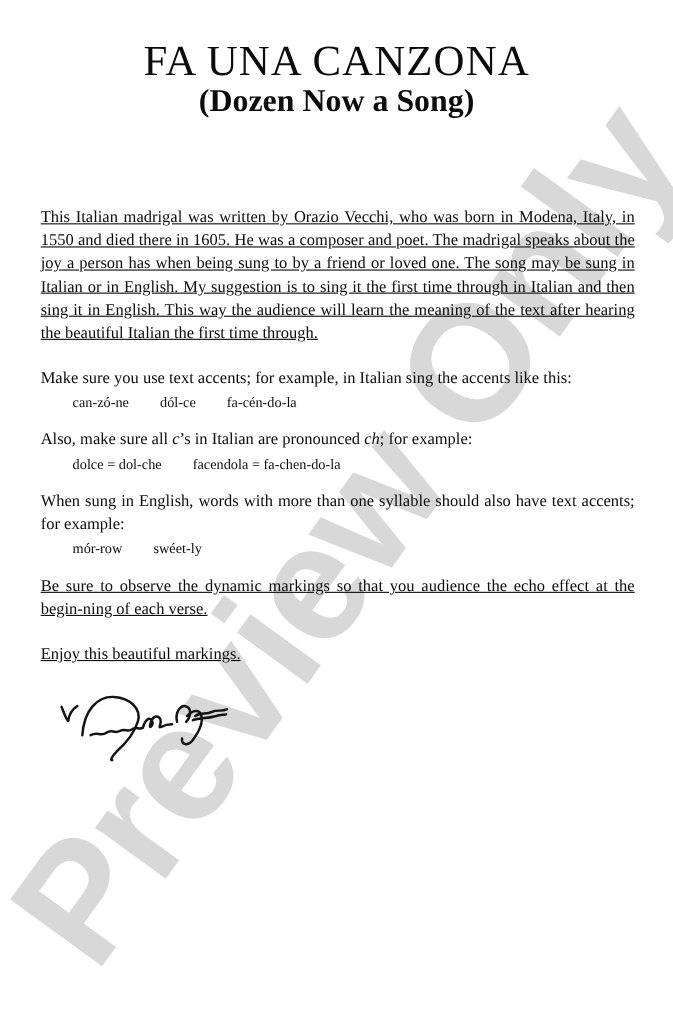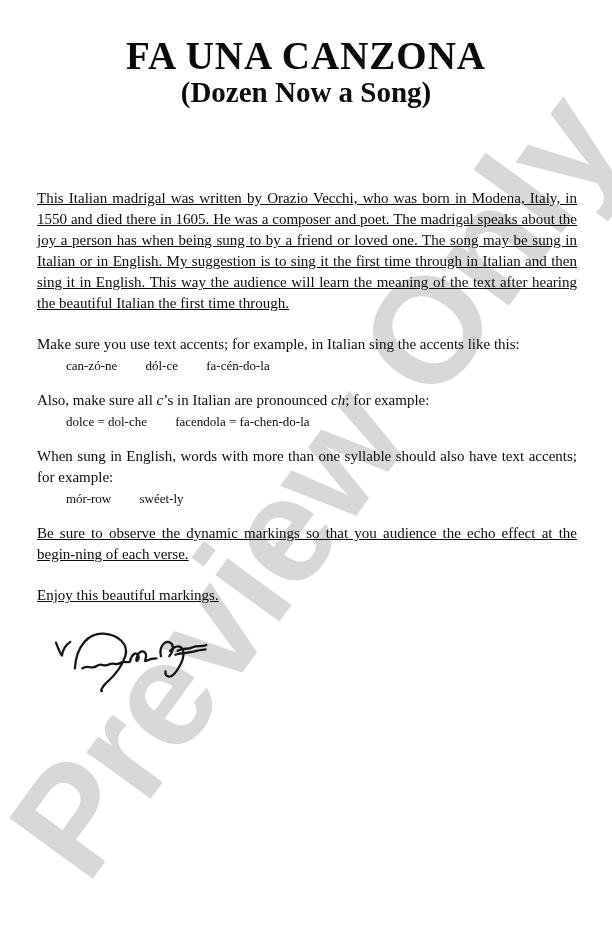--- a/index.html
+++ b/index.html
@@ -21,21 +21,21 @@
     font-size: 150px;
     letter-spacing: -2px;
     white-space: nowrap;
     z-index: 0;
     user-select: none;
   }
   .content-layer { position: absolute; inset: 0; z-index: 1; }
 
   header { text-align: center; padding-top: 36px; }
   .title {
-    font-size: 39px; font-weight: bold;
+    font-size: 39px; font-weight: normal;
     margin: 0; line-height: 40px; letter-spacing: 1px;
   }
   .subtitle { font-size: 29px; font-weight: bold; line-height: 31px; margin-top: 1px; }
   .credits { margin-top: 25px; font-size: 17px; font-weight: bold; line-height: 23px; }
 
   main { position: absolute; left: 37px; width: 540px; top: 188px; }
   p.para {
     margin: 0 0 20px 0;
     font-size: 15px; line-height: 21px;
     text-align: justify;

